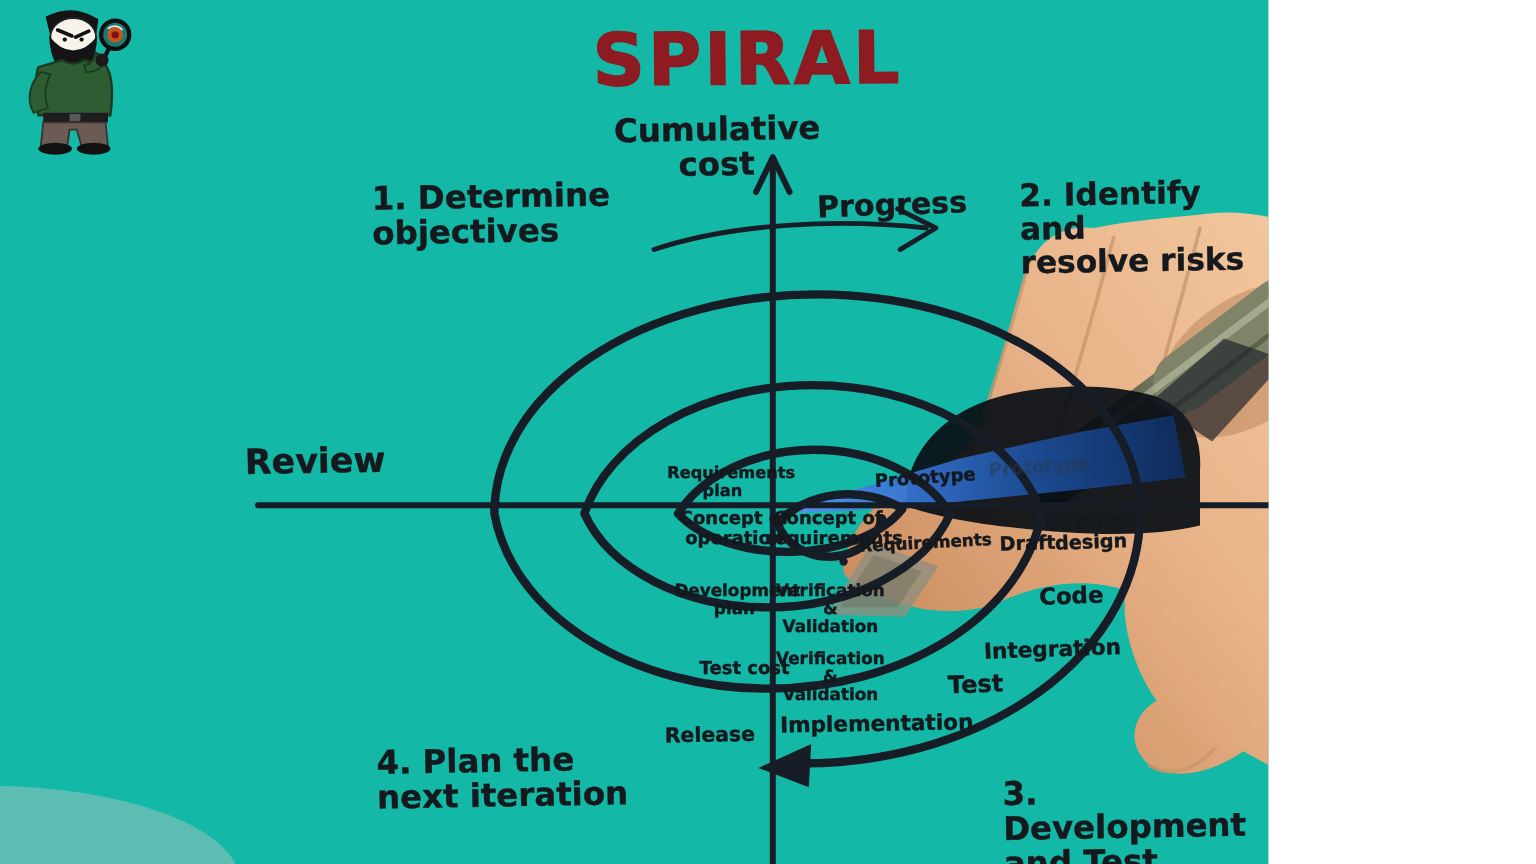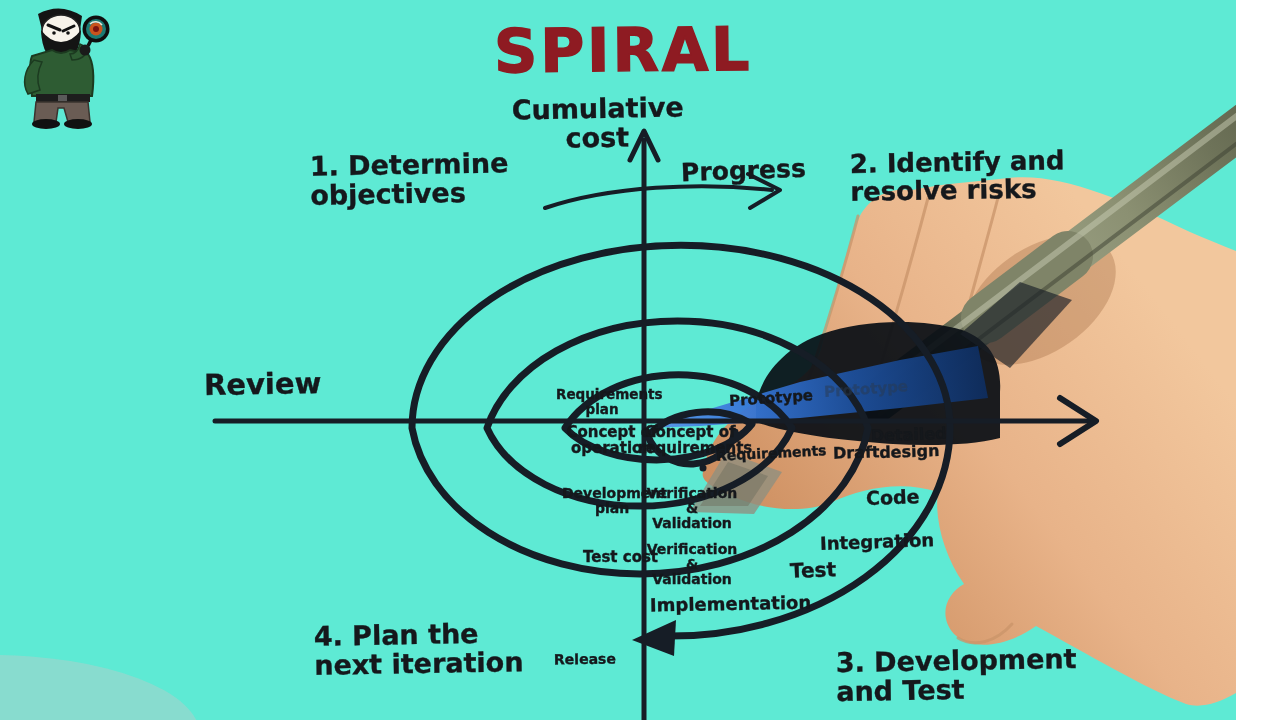--- a/index.html
+++ b/index.html
@@ -1,17 +1,17 @@
 <!DOCTYPE html>
 <html><head>
 <meta charset="utf-8">
 <style>
   html,body{margin:0;padding:0;background:#ffffff;}
-  .stage{position:relative;width:1236px;height:720px;background:#5eead4;overflow:hidden;
-         font-family:"DejaVu Sans",sans-serif;}
+  .stage{position:relative;width:1041px;height:720px;background:#14b8a6;overflow:hidden;
+         font-family:"DejaVu Sans",sans-serif;padding-left:16px;}
   svg{position:absolute;left:0;top:0;}
   .t{position:absolute;font-weight:bold;color:#15181c;white-space:pre-line;line-height:1.08;
      -webkit-text-stroke:.35px currentColor;}
   .c{text-align:center;}
   #title{left:494px;top:18px;font-size:60px;letter-spacing:3px;color:#8e1b22;transform:rotate(-.5deg);
          -webkit-text-stroke:1.5px #8e1b22;}
   #cumulative{left:512px;top:94px;width:170px;font-size:27px;transform:rotate(-1deg);}
   #progress{left:681px;top:157px;font-size:25px;transform:rotate(-2deg);}
   #q1{left:310px;top:150px;font-size:27px;transform:rotate(-1deg);}
   #q2{left:850px;top:148px;font-size:26px;transform:rotate(-1deg);}
@@ -23,21 +23,21 @@
   #concept-requirements{left:638px;top:424px;width:104px;font-size:15px;}
   #requirements{left:716px;top:446px;font-size:14px;transform:rotate(-3deg);}
   #prototype-1{left:729px;top:390px;font-size:15px;transform:rotate(-4deg);}
   #prototype-2{left:824px;top:381px;font-size:15px;transform:rotate(-4deg);opacity:.5;color:#2a3a4e;}
   #draft{left:833px;top:444px;font-size:16px;transform:rotate(-2deg);}
   #detailed-design{left:866px;top:426px;width:86px;font-size:16px;transform:rotate(-2deg);}
   #code{left:866px;top:487px;font-size:19px;transform:rotate(-2deg);}
   #integration{left:820px;top:532px;font-size:18px;transform:rotate(-2deg);}
   #test{left:790px;top:560px;font-size:20px;transform:rotate(-2deg);}
   #implementation{left:650px;top:594px;font-size:18px;transform:rotate(-1deg);}
-  #release{left:554px;top:652px;font-size:14px;transform:rotate(-1deg);}
+  #release{left:554px;top:604px;font-size:17px;transform:rotate(-1deg);}
   #development-plan{left:562px;top:486px;width:100px;font-size:14px;}
   #vv1{left:644px;top:486px;width:96px;font-size:14px;}
   #test-plan{left:583px;top:549px;font-size:15px;}
   #vv2{left:644px;top:542px;width:96px;font-size:14px;}
 </style>
 </head>
 <body>
 
 <div class="stage">
 

